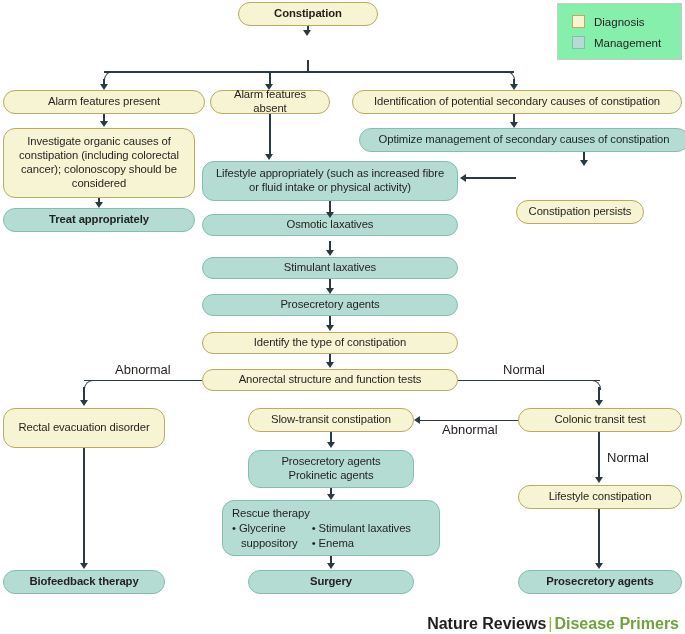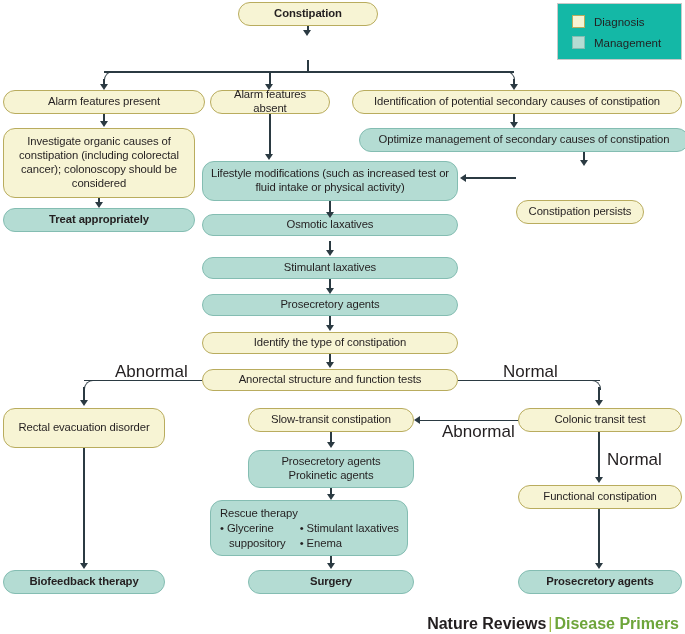--- a/index.html
+++ b/index.html
@@ -70,33 +70,33 @@
   .elbow {
     position: absolute;
     border: 1.6px solid #2b3a42;
     background: transparent;
   }
   .elbow.tl { border-right: none; border-bottom: none; border-top-left-radius: 9px; }
   .elbow.tr { border-left: none; border-bottom: none; border-top-right-radius: 9px; }
   
   .edge-label {
     position: absolute;
-    font-size: 17px;
+    font-size: 13px;
     color: #231f20;
     white-space: nowrap;
   }
   
   #legend {
     position: absolute;
     left: 557px;
     top: 3px;
     width: 125px;
     height: 57px;
     border: 1px solid #c9c9c9;
-    background: #14b8a6;
+    background: #86efac;
     box-sizing: border-box;
     padding: 7px 0 0 14px;
   }
   .legend-row {
     display: flex;
     align-items: center;
     height: 21px;
     font-size: 11.5px;
   }
   .swatch {
@@ -158,21 +158,21 @@
   <div class="node" style="left:352px; top:90px; width:330px; height:24px;">Identification of potential secondary causes of constipation</div>
 
   <div class="node" style="left:3px; top:128px; width:192px; height:70px;">Investigate organic causes of constipation (including colorectal cancer); colonoscopy should be considered</div>
 
   <div class="node mgmt bold" style="left:3px; top:208px; width:192px; height:24px;">Treat appropriately</div>
 
   <div class="node mgmt" style="left:352px; top:128px; width:330px; height:24px;margin-left:7px;">Optimize management of secondary causes of constipation</div>
 
   <div class="node" style="left:516px; top:166px; width:128px; height:24px;margin-top:34px;">Constipation persists</div>
 
-  <div class="node mgmt" style="left:202px; top:161px; width:256px; height:40px;">Lifestyle modifications (such as increased test or fluid intake or physical activity)</div>
+  <div class="node mgmt" style="left:202px; top:161px; width:256px; height:40px;">Lifestyle appropriately (such as increased fibre or fluid intake or physical activity)</div>
 
   <div class="node mgmt" style="left:202px; top:214px; width:256px; height:22px;text-align:right;">Osmotic laxatives</div>
 
   <div class="node mgmt" style="left:202px; top:257px; width:256px; height:22px;">Stimulant laxatives</div>
 
   <div class="node mgmt" style="left:202px; top:294px; width:256px; height:22px;">Prosecretory agents</div>
 
   <div class="node" style="left:202px; top:332px; width:256px; height:22px;">Identify the type of constipation</div>
 
   <div class="node" style="left:202px; top:369px; width:256px; height:22px;">Anorectal structure and function tests</div>
@@ -180,21 +180,21 @@
   <div class="node" style="left:3px; top:408px; width:162px; height:40px;">Rectal evacuation disorder</div>
 
   <div class="node" style="left:248px; top:408px; width:166px; height:24px;">Slow-transit constipation</div>
 
   <div class="node" style="left:518px; top:408px; width:164px; height:24px;">Colonic transit test</div>
 
   <div class="node mgmt" style="left:248px; top:450px; width:166px; height:38px;">
     <span>Prosecretory agents<br>Prokinetic agents</span>
   </div>
 
-  <div class="node mgmt lefttext" style="left:210px; top:500px; width:198px; height:56px; padding:5px 9px;">
+  <div class="node mgmt lefttext" style="left:222px; top:500px; width:218px; height:56px; padding:5px 9px;">
     <div id="rescue-inner">
       <div class="rescue-title">Rescue therapy</div>
       <div class="rescue-cols">
         <div class="rescue-col">
           <div>
             <span>•</span>
             <span>Glycerine</span>
           </div>
           <div class="indent">suppository</div>
         </div>
@@ -205,21 +205,21 @@
           </div>
           <div>
             <span>•</span>
             <span>Enema</span>
           </div>
         </div>
       </div>
     </div>
   </div>
 
-  <div class="node" style="left:518px; top:485px; width:164px; height:24px;">Functional constipation</div>
+  <div class="node" style="left:518px; top:485px; width:164px; height:24px;">Lifestyle constipation</div>
 
   <div class="node mgmt bold" style="left:3px; top:570px; width:162px; height:24px;">Biofeedback therapy</div>
 
   <div class="node mgmt bold" style="left:248px; top:570px; width:166px; height:24px;">Surgery</div>
 
   <div class="node mgmt bold" style="left:518px; top:570px; width:164px; height:24px;">Prosecretory agents</div>
 
   <div class="vline" style="left:307px; top:26px; height:5px;"></div>
   <div class="arrow-down" style="left:303px; top:30px;"></div>
 

